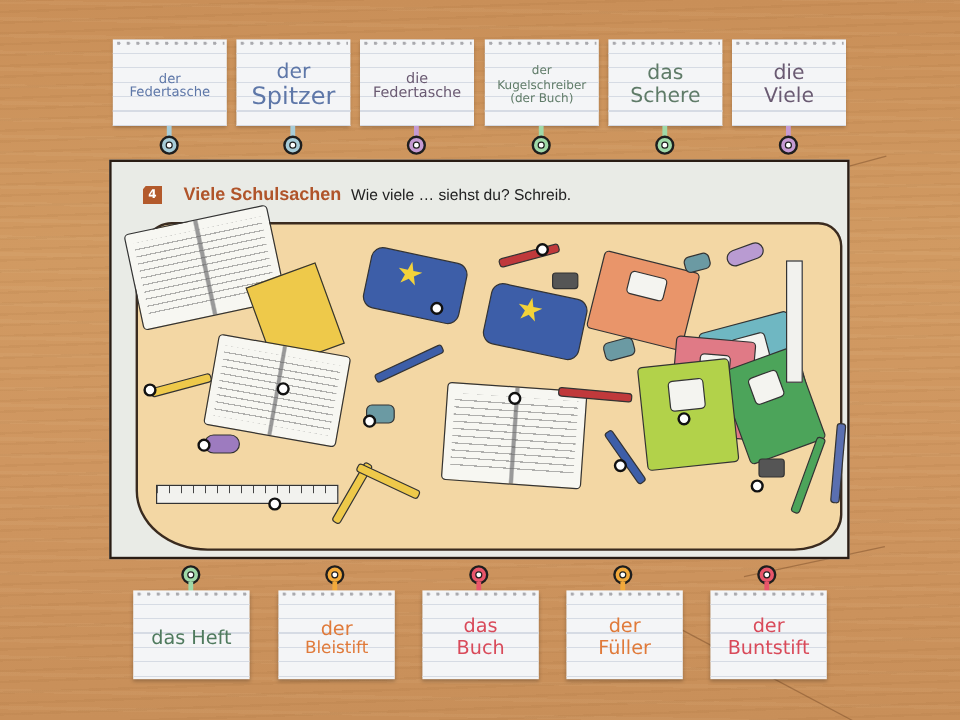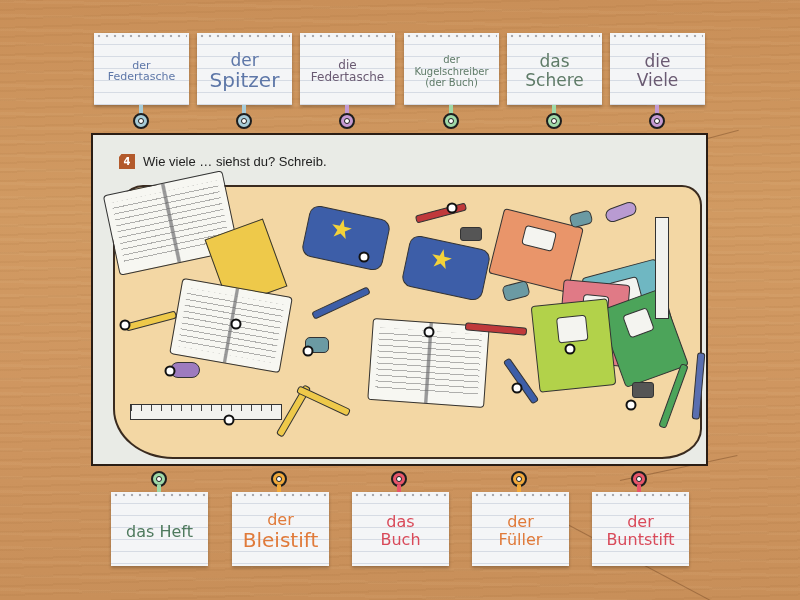--- a/index.html
+++ b/index.html
@@ -128,20 +128,21 @@
     <div class="ring" style="top:8px;background:#9fd9a8;"></div>
   </div>
 <div class="pin" style="left:649px;top:105px;">
     <div class="stem" style="top:0;height:10px;background:#c59ad2;"></div>
     <div class="ring" style="top:8px;background:#c59ad2;"></div>
   </div>
 
 <div class="frame">
   <div class="heading">
     <div class="num">4</div>
+    <span class="title">Viele Schulsachen</span>
     <span class="task">Wie viele … siehst du? Schreib.</span>
   </div>
   <div class="table">
     <div class="obj book-open" style="left:-5px;top:-5px;width:120px;height:80px;transform:rotate(-12deg);"></div>
     <div class="obj" style="left:100px;top:40px;width:60px;height:70px;background:#eec94a;transform:rotate(-20deg);"></div>
     <div class="obj book-open" style="left:60px;top:100px;width:110px;height:75px;transform:rotate(10deg);"></div>
     <div class="obj case" style="left:190px;top:25px;width:80px;height:50px;transform:rotate(12deg);"></div>
     <div class="obj case" style="left:290px;top:55px;width:80px;height:50px;transform:rotate(12deg);"></div>
     <div class="obj book-open" style="left:255px;top:135px;width:115px;height:80px;transform:rotate(4deg);"></div>
     <div class="obj notebook" style="left:380px;top:30px;width:80px;height:65px;background:#e9956a;transform:rotate(14deg);"></div>
@@ -201,21 +202,21 @@
 <div class="pin" style="left:631px;top:471px;">
     <div class="ring" style="top:0;background:#e9556a;"></div>
     <div class="stem" style="top:14px;height:10px;background:#e9556a;"></div>
   </div>
 
 <div class="card bot-card" style="left:111px;align-items:center;">
   <div class="noun" style="font-size:16px;color:#4f7a5e;">das Heft</div>
 </div>
 <div class="card bot-card" style="left:232px;">
   <div class="art" style="font-size:16px;color:#e07a3a;">der</div>
-  <div class="noun" style="font-size:20px;color:#e07a3a;">Bleistift</div>
+  <div class="noun" style="font-size:14px;color:#e07a3a;">Bleistift</div>
 </div>
 <div class="card bot-card" style="left:352px;">
   <div class="art" style="font-size:16px;color:#d94a5a;">das</div>
   <div class="noun" style="font-size:16px;color:#d94a5a;">Buch</div>
 </div>
 <div class="card bot-card" style="left:472px;">
   <div class="art" style="font-size:16px;color:#e07a3a;">der</div>
   <div class="noun" style="font-size:16px;color:#e07a3a;">Füller</div>
 </div>
 <div class="card bot-card" style="left:592px;">

